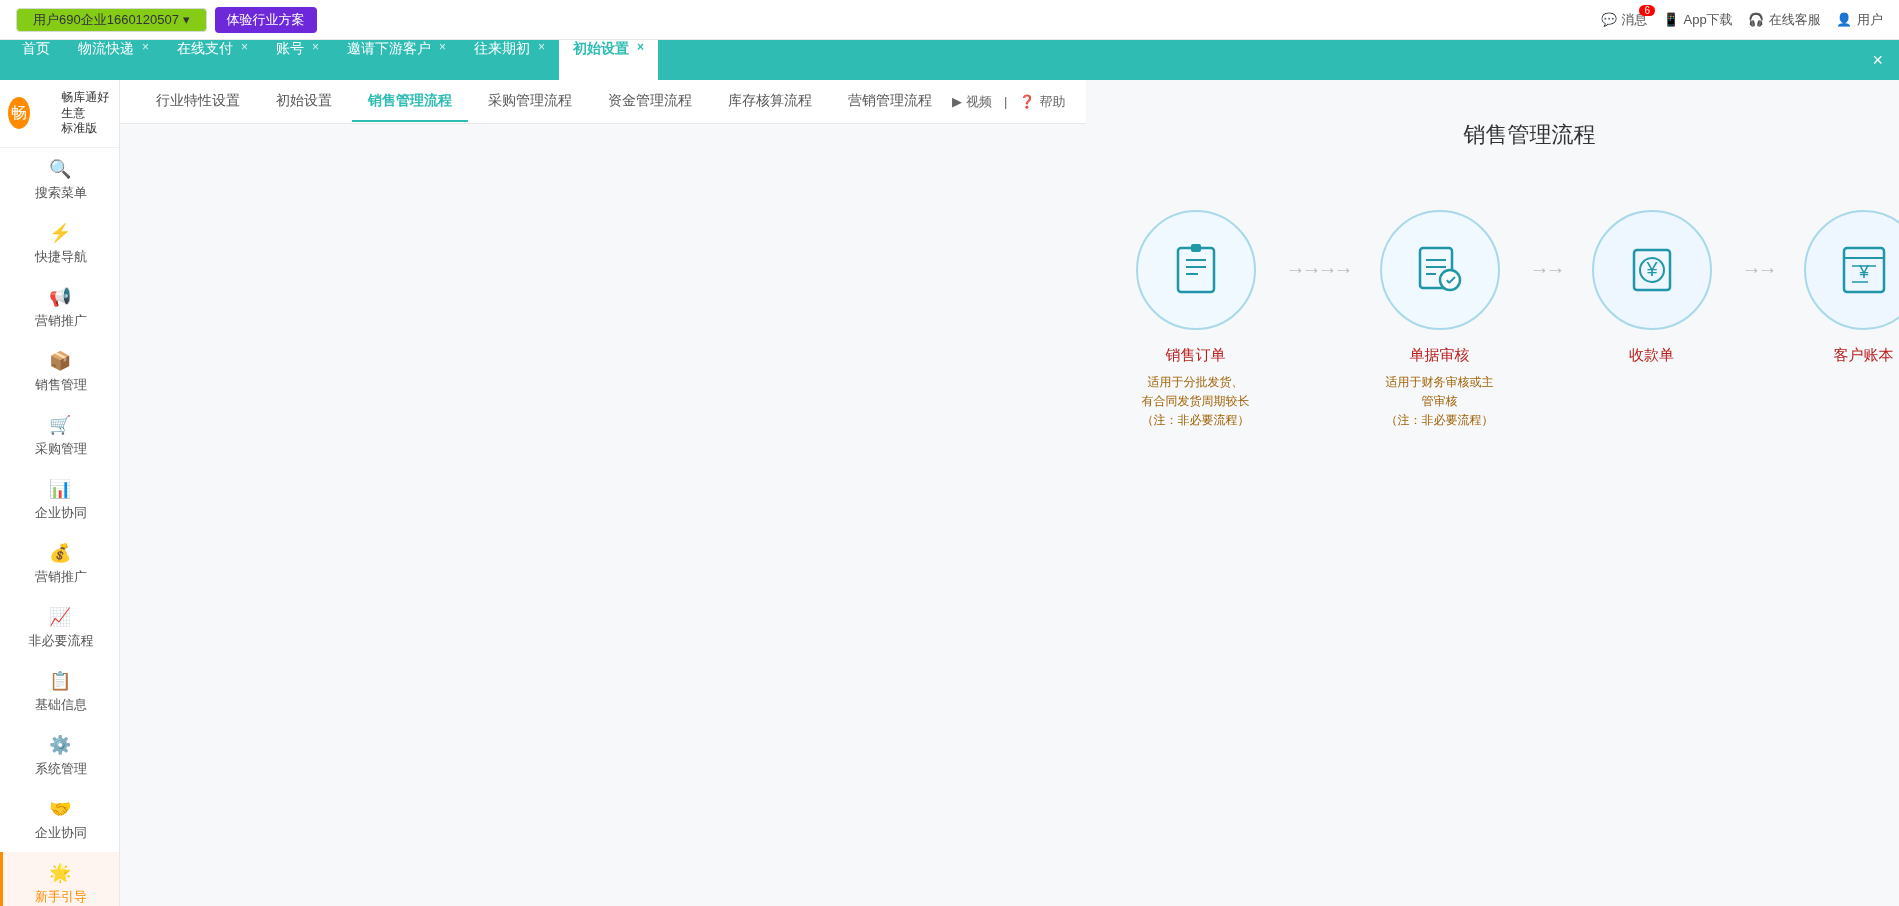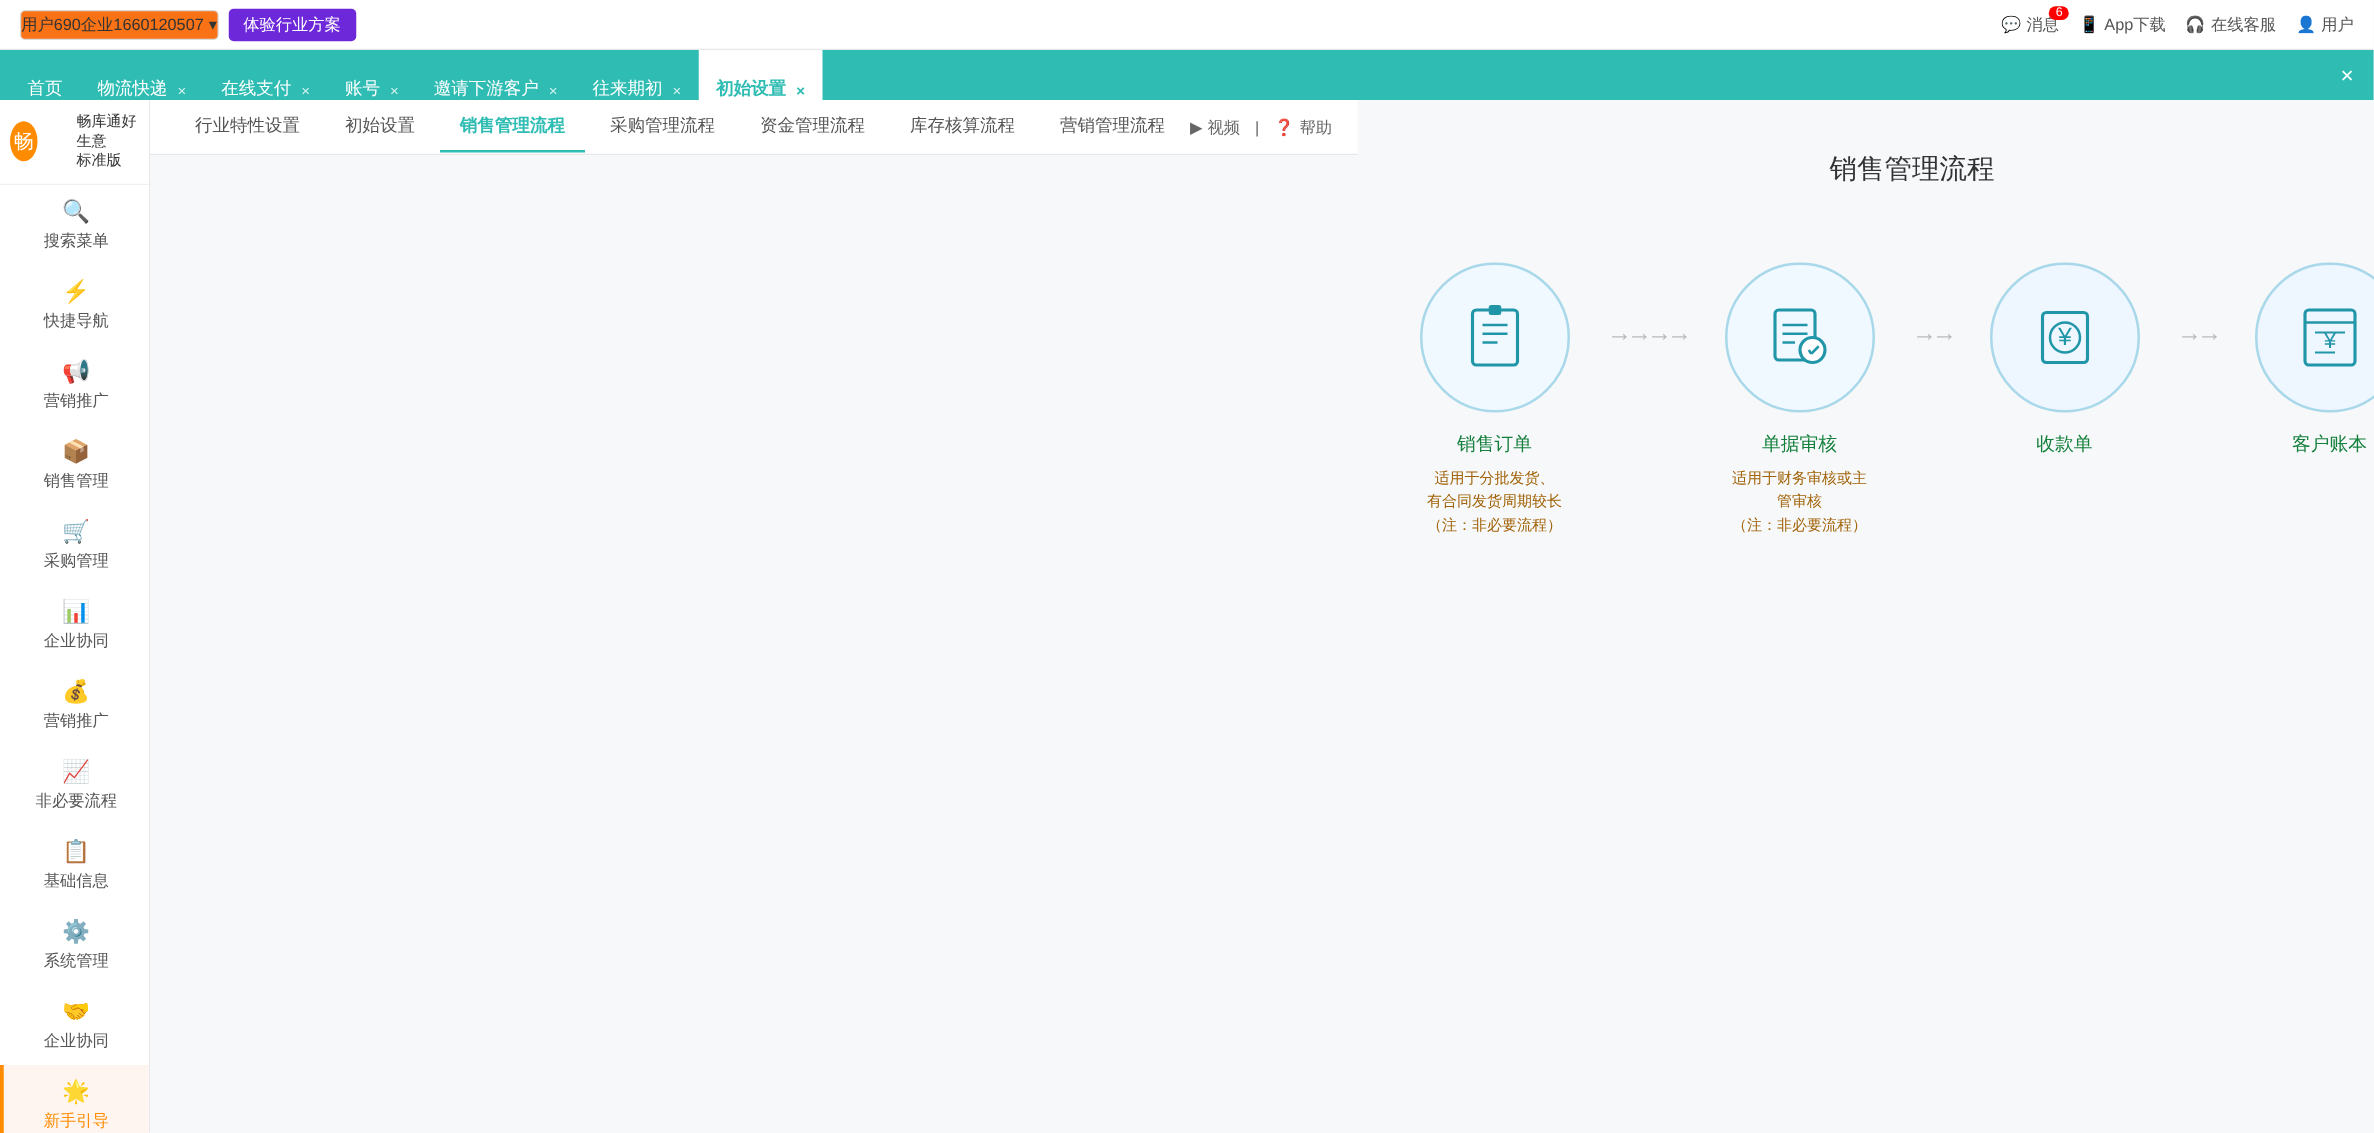--- a/index.html
+++ b/index.html
@@ -13,24 +13,24 @@
       align-items: center;
       justify-content: space-between;
       padding: 0 16px;
       border-bottom: 1px solid #e8e8e8;
       flex-shrink: 0;
     }
     .top-bar-left { display: flex; align-items: center; gap: 8px; }
     .top-bar-user-select {
       border: 1px solid #d9d9d9;
       border-radius: 4px;
-      padding: 2px 0;
+      padding: 2px 16px;
       font-size: 13px;
       color: #333;
-      background: #f97316;
+      background: #84cc16;
       cursor: pointer;
       display: flex;
       align-items: center;
       gap: 4px;
     }
     .top-bar-btn {
       background: #6d28d9;
       color: #fff;
       border: none;
       border-radius: 4px;
@@ -60,21 +60,21 @@
       align-items: center;
       height: 40px;
       flex-shrink: 0;
       padding: 0 8px;
     }
     .nav-tab {
       color: #fff;
       padding: 0 14px;
       height: 40px;
       display: flex;
-      align-items: flex-end;
+      align-items: flex-start;
       gap: 4px;
       cursor: pointer;
       font-size: 14px;
       position: relative;
       white-space: nowrap;
     }
     .nav-tab.active {
       background: #fff;
       color: #2ebcb3;
       font-weight: bold;
@@ -220,21 +220,21 @@
       justify-content: center;
       margin-bottom: 16px;
     }
     .flow-icon {
       width: 56px;
       height: 56px;
       color: #2196a8;
     }
     .flow-label {
       font-size: 15px;
-      color: #15803d;
+      color: #b91c1c;
       margin-bottom: 8px;
       font-weight: 500;
     }
     .flow-desc {
       font-size: 12px;
       color: #a16207;
       text-align: center;
       line-height: 1.6;
     }
     .flow-arrow {

